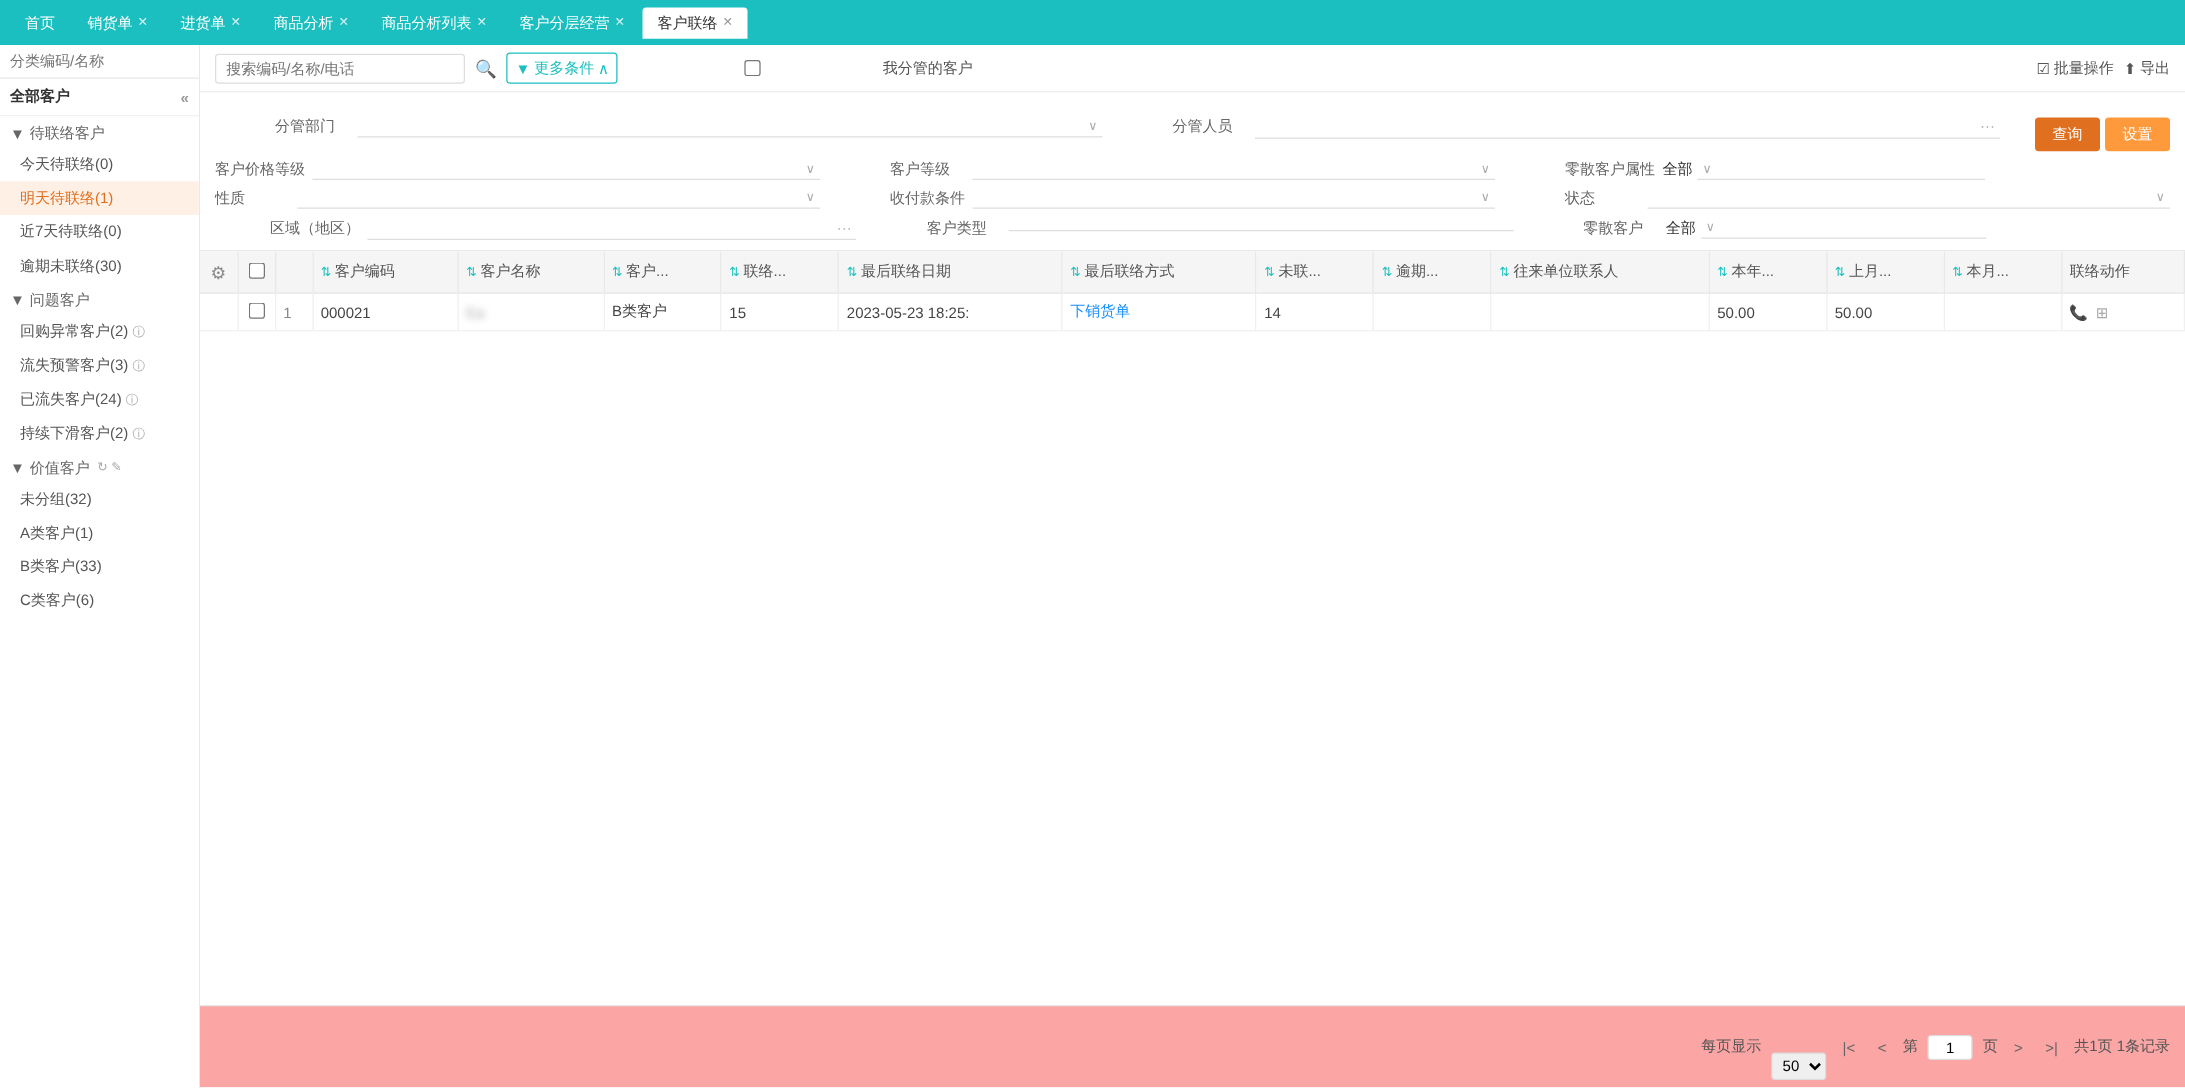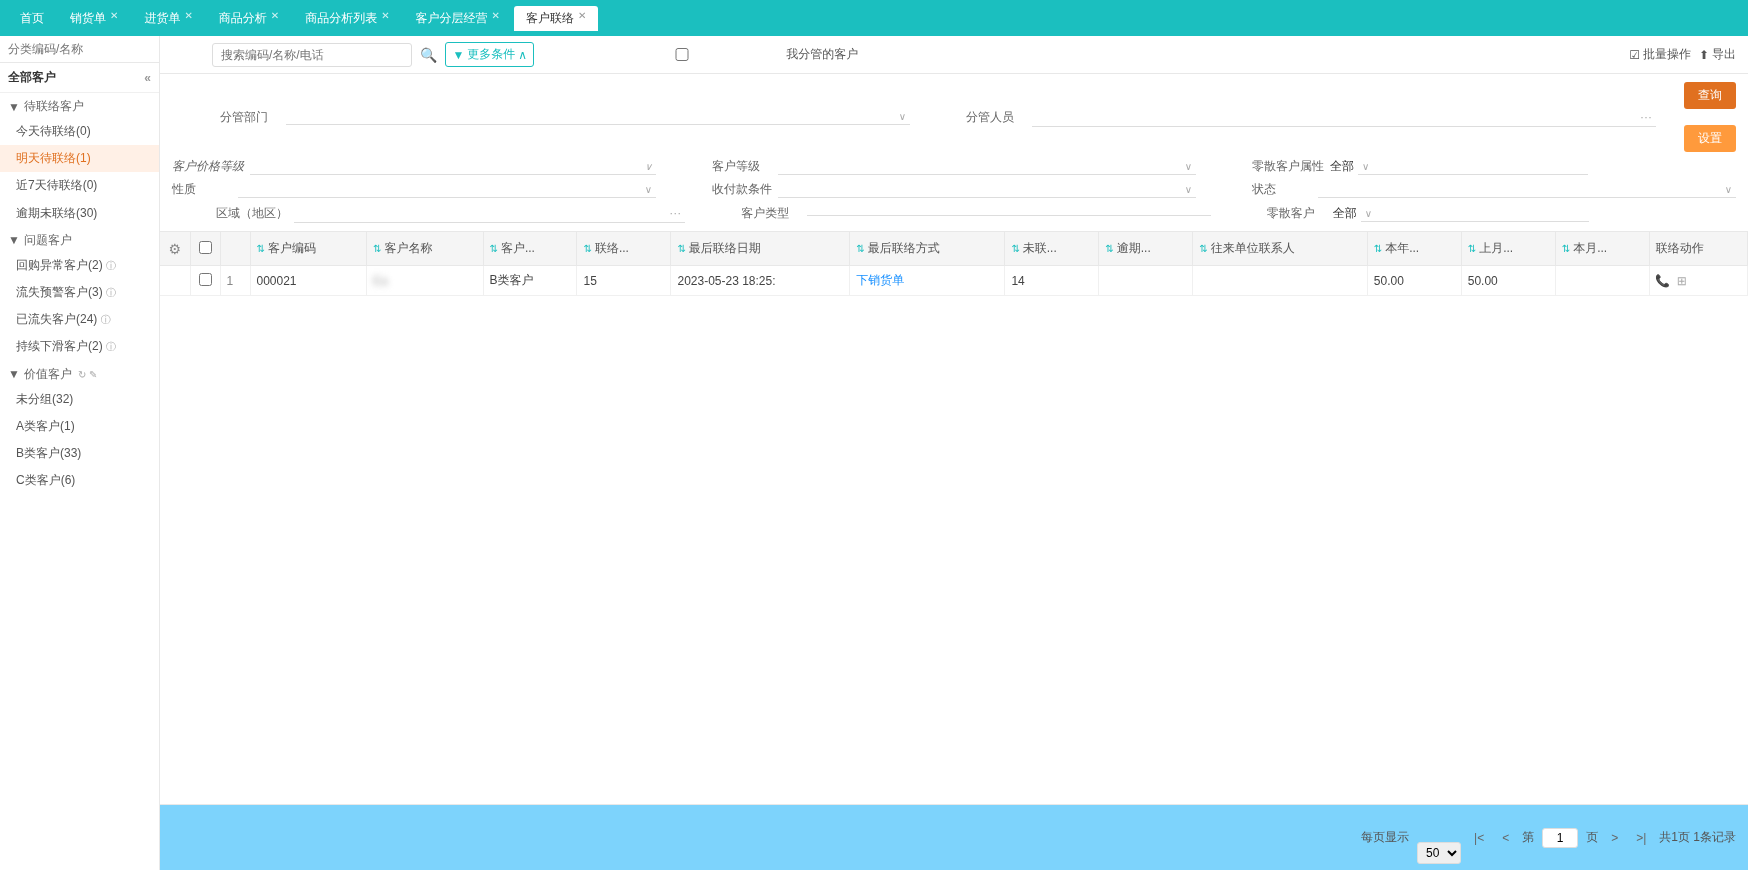--- a/index.html
+++ b/index.html
@@ -15,21 +15,21 @@
       gap: 2px;
     }
     .nav-item {
       color: #fff;
       padding: 4px 12px;
       cursor: pointer;
       border-radius: 3px 3px 0 0;
       white-space: nowrap;
       font-size: 13px;
       display: flex;
-      align-items: flex-start;
+      align-items: center;
       gap: 4px;
     }
     .nav-item.active { background: #fff; color: #333; }
     .nav-item .close-icon { font-size: 10px; color: rgba(255,255,255,0.8); }
     .nav-item.active .close-icon { color: #999; }
     .nav-home { font-size: 13px; }
 
     
     .main-container {
       display: flex;
@@ -104,21 +104,20 @@
       align-items: center;
       gap: 8px;
     }
     .filter-bar input {
       border: 1px solid #ddd;
       border-radius: 3px;
       padding: 4px 8px;
       width: 200px;
       font-size: 12px;
       outline: none;
-      margin-left: 40px;
     }
     .filter-btn {
       display: flex;
       align-items: center;
       gap: 3px;
       color: #1bbfbf;
       cursor: pointer;
       font-size: 12px;
       padding: 3px 6px;
       border: 1px solid #1bbfbf;
@@ -208,21 +207,21 @@
     .set-btn {
       background: #ff9a3c;
       color: #fff;
       border: none;
       border-radius: 3px;
       padding: 5px 14px;
       cursor: pointer;
       font-size: 12px;
       white-space: nowrap;
     }
-    .btn-group { display: flex; flex-direction: column; gap: 16px; }
+    .btn-group { display: flex; flex-direction: row; gap: 4px; margin-top: 12px; }
 
     
     .table-container {
       flex: 1;
       overflow: auto;
       background: #fff;
     }
     table {
       width: 100%;
       border-collapse: collapse;
@@ -254,21 +253,21 @@
       border-right: 1px solid #f0f0f0;
       white-space: nowrap;
     }
     .link-text { color: #1890ff; cursor: pointer; }
     .blurred { color: #aaa; filter: blur(3px); user-select: none; }
     .action-icons { display: flex; gap: 6px; color: #aaa; }
     .action-icons span { cursor: pointer; }
 
     
     .table-footer {
-      background: #7dd3fc;
+      background: #fca5a5;
       border-top: 1px solid #e8e8e8;
       padding: 6px 12px;
       display: flex;
       align-items: center;
       justify-content: flex-end;
       gap: 8px;
       font-size: 12px;
       color: #555;
     }
     .footer-select {
@@ -450,21 +449,21 @@
           </div>
         </div>
         <div style="width:12px;"></div>
         <div class="btn-group">
           <button class="query-btn">查询</button>
           <button class="set-btn">设置</button>
         </div>
       </div>
 
       <div class="adv-filter-row">
-        <div class="adv-field" style="flex:2;font-style:italic;">
+        <div class="adv-field" style="flex:2;">
           <label>客户价格等级</label>
           <div class="field-select">
             <span></span>
             <span class="chevron">∨</span>
           </div>
         </div>
         <div style="width:40px;"></div>
         <div class="adv-field" style="flex:2;">
           <label>客户等级</label>
           <div class="field-select">

